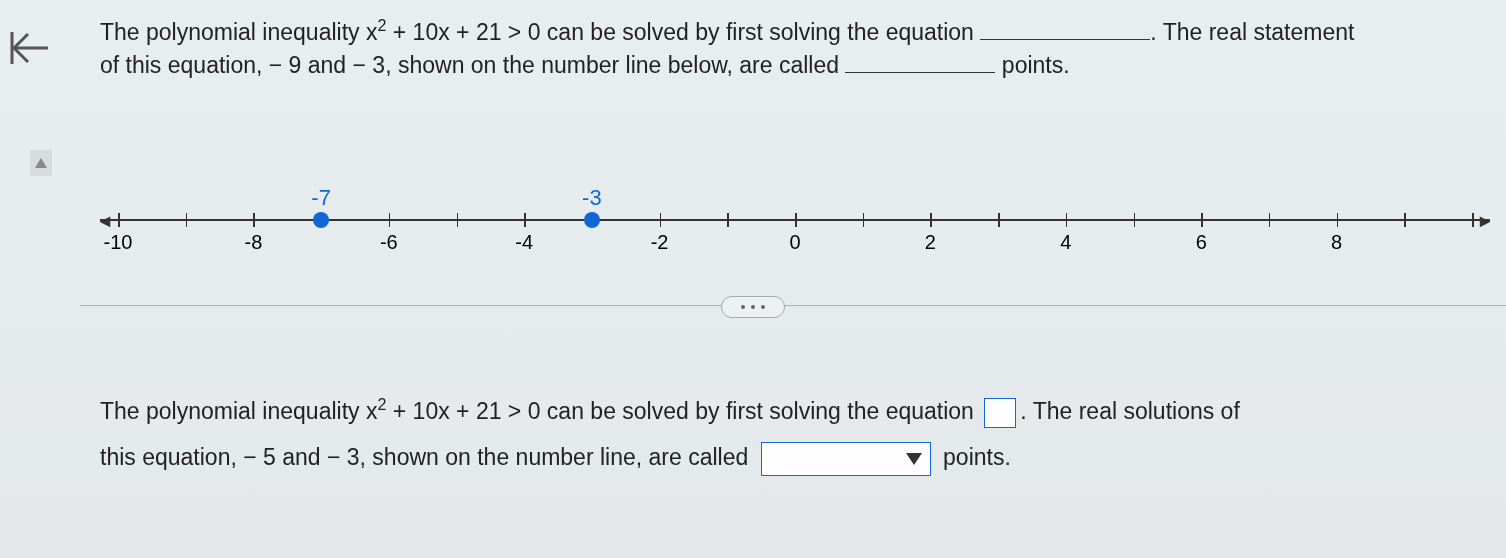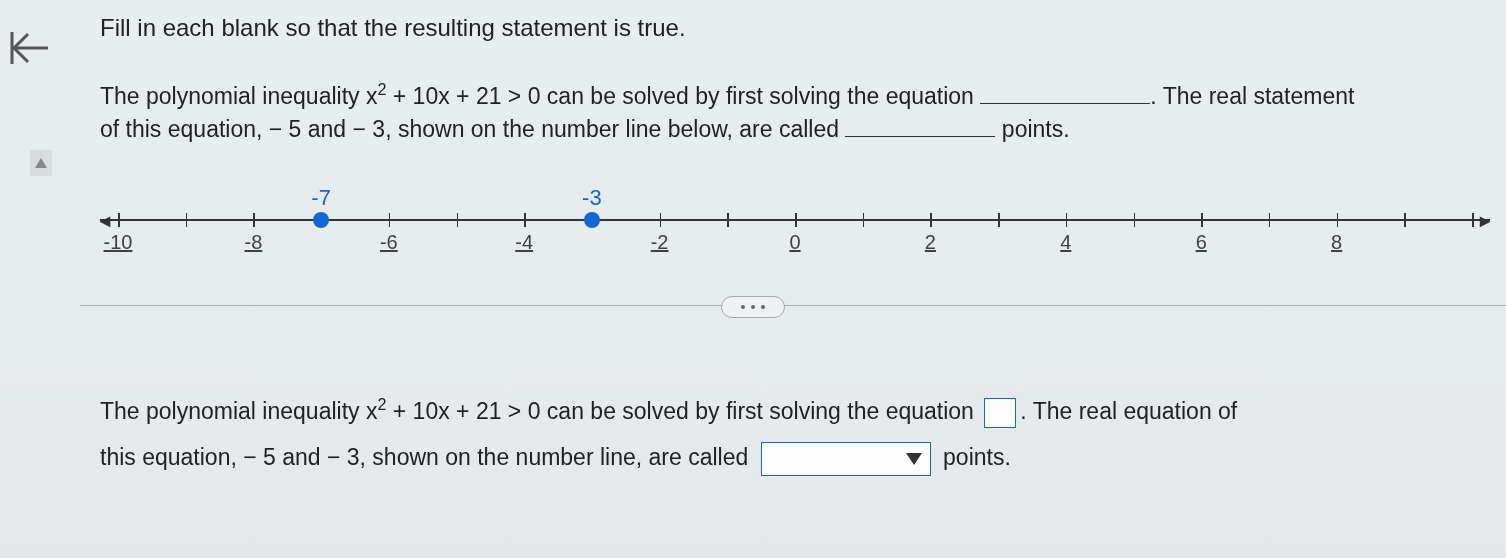--- a/index.html
+++ b/index.html
@@ -104,23 +104,22 @@
       position: absolute;
       top: 28px;
       width: 1.5px;
       height: 14px;
       background: #333;
     }
     .tick-label {
       position: absolute;
       top: 46px;
       font-size: 20px;
-      color: #404040;
-      transform: translateX(-50%);
-      text-decoration: underline;
+      color: #000000;
+      transform: translateX(-50%);
     }
     .point {
       position: absolute;
       top: 27px;
       width: 16px;
       height: 16px;
       background: #1167d6;
       border-radius: 50%;
       transform: translateX(-50%);
     }
@@ -205,25 +204,24 @@
     </svg>
   </div>
   <div class="scroll-up">
     <svg width="12" height="10" viewBox="0 0 12 10">
       <polygon points="6,0 12,10 0,10" fill="#888"></polygon>
     </svg>
   </div>
 </div>
 
 <div class="main">
-  <div class="instruction">Fill in each blank so that the resulting statement is true.</div>
   <div class="statement">
     <span>The polynomial inequality x</span><sup>2</sup><span> + 10x + 21 &gt; 0 can be solved by first solving the equation </span><span class="blank"></span><span>. The real statement</span>
     <br>
-    <span>of this equation, − 5 and − 3, shown on the number line below, are called </span><span class="blank2"></span><span> points.</span>
+    <span>of this equation, − 9 and − 3, shown on the number line below, are called </span><span class="blank2"></span><span> points.</span>
   </div>
 </div>
 
 <div class="numberline-wrap">
   <div class="numberline" id="numberline">
       <div class="nl-axis"></div>
       <div class="nl-arrow-l">◄</div>
       <div class="nl-arrow-r">►</div>
       <div class="tick" style="left: 18px;"></div>
       <div class="tick-label" style="left: 18px;">-10</div>
@@ -266,20 +264,20 @@
 
 <div class="divider"></div>
 
 <div class="ellipsis-btn">
   <span></span>
   <span></span>
   <span></span>
 </div>
 
 <div class="answer-area">
-  <span>The polynomial inequality x</span><sup>2</sup><span> + 10x + 21 &gt; 0 can be solved by first solving the equation </span><span class="input-box"></span><span>. The real equation of</span>
+  <span>The polynomial inequality x</span><sup>2</sup><span> + 10x + 21 &gt; 0 can be solved by first solving the equation </span><span class="input-box"></span><span>. The real solutions of</span>
   <br>
   <span>this equation, − 5 and − 3, shown on the number line, are called </span><span class="dropdown">
     <svg width="16" height="12" viewBox="0 0 16 12">
       <polygon points="0,0 16,0 8,12" fill="#333"></polygon>
     </svg>
   </span><span> points.</span>
 </div>
 
 </body></html>

